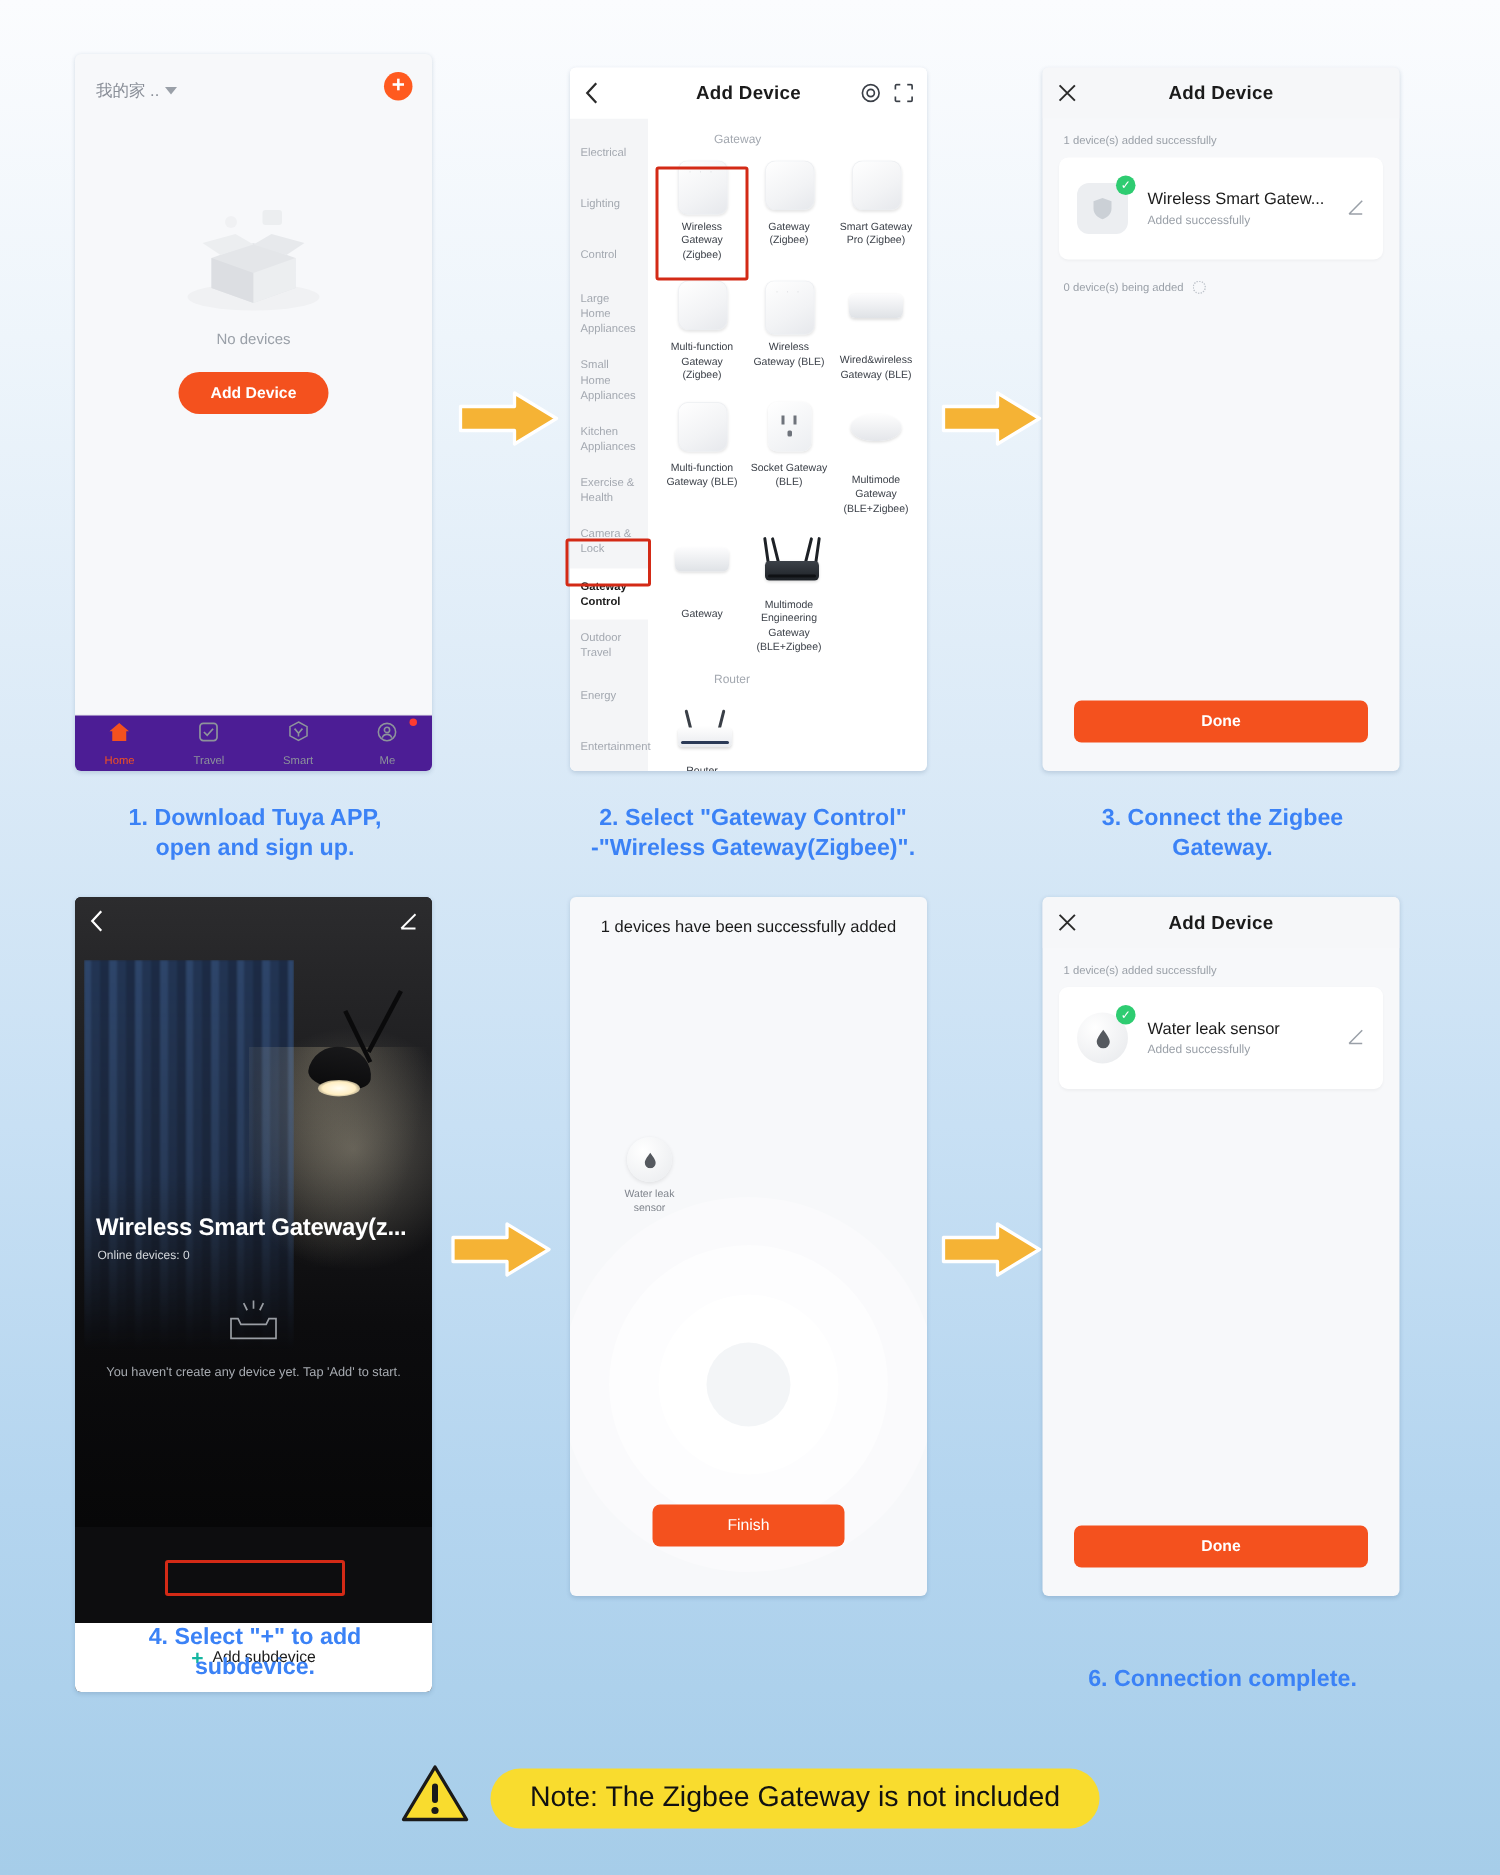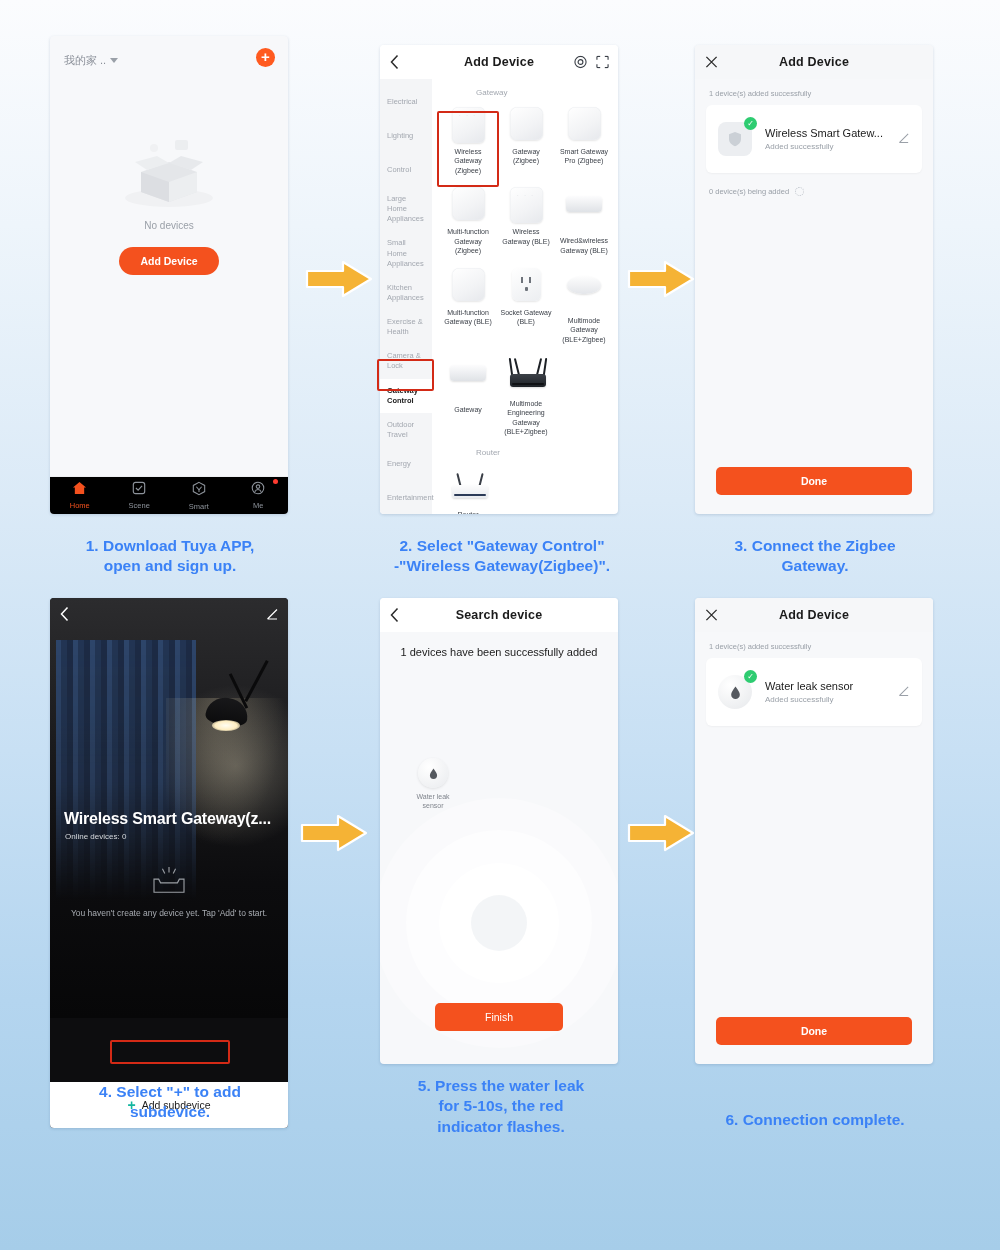--- a/index.html
+++ b/index.html
@@ -47,21 +47,21 @@
     position: absolute; right: 13px; top: 12px; width: 19px; height: 19px; border-radius: 50%;
     background: #ff5a1f; color: #fff; font-size: 15px; line-height: 18px; text-align: center; font-weight: bold;
   }
   .empty-wrap { text-align: center; margin-top: 52px; }
   .no-dev { font-size: 10px; color: #9aa0a8; margin-top: 6px; }
   .add-dev-btn {
     margin: 16px auto 0; width: 100px; height: 28px; border-radius: 14px; background: #f4511e;
     color: #fff; font-size: 10.5px; font-weight: bold; display: flex; align-items: center; justify-content: center;
   }
   .tabbar {
-    position: absolute; left: 0; right: 0; bottom: 0; height: 38px; background: #000000;
+    position: absolute; left: 0; right: 0; bottom: 0; height: 38px; background: #4c1d95;
     display: flex; align-items: center; border-top: 1px solid #eef0f2;
   }
   .tab { flex: 1; text-align: center; }
   .tab .tl { font-size: 7.5px; color: #8d939b; margin-top: 2px; display: block; }
   .tab.active .tl { color: #f4511e; }
   .badge { position: absolute; width: 5px; height: 5px; border-radius: 50%; background: #ff3b30; margin-left: 8px; margin-top: -2px; }
 
   
   .p2 { left: 380px; top: 45px; width: 238px; height: 469px; background: #fff; }
   .p2-body { display: flex; height: 435px; }
@@ -228,21 +228,21 @@
         <svg width="15" height="14" viewBox="0 0 16 15">
           <path d="M8 1 L15 7 L13 7 L13 14 L3 14 L3 7 L1 7 Z" fill="#f4511e"></path>
         </svg>
         <span class="tl">Home</span>
       </div>
       <div class="tab">
         <svg width="14" height="14" viewBox="0 0 16 16">
           <rect x="1.5" y="1.5" width="13" height="13" rx="2.5" fill="none" stroke="#8d939b" stroke-width="1.3"></rect>
           <path d="M4.5 8 L7 10.5 L11.5 5.5" fill="none" stroke="#8d939b" stroke-width="1.3"></path>
         </svg>
-        <span class="tl">Scene</span>
+        <span class="tl">Travel</span>
       </div>
       <div class="tab">
         <svg width="14" height="15" viewBox="0 0 16 16">
           <path d="M8 1 L14.5 4.5 L14.5 11.5 L8 15 L1.5 11.5 L1.5 4.5 Z" fill="none" stroke="#8d939b" stroke-width="1.2"></path>
           <path d="M5 6 L8 9.5 L11 6 M8 9.5 L8 12" fill="none" stroke="#8d939b" stroke-width="1.2"></path>
         </svg>
         <span class="tl">Smart</span>
       </div>
       <div class="tab">
         <svg width="14" height="14" viewBox="0 0 16 16">
@@ -465,28 +465,20 @@
     <div class="p4-foot">
       <div class="sub-btn">
         <span class="sub-plus">+</span>
         <span>Add subdevice</span>
       </div>
     </div>
   </div>
   <div class="sub-hl"></div>
 
   <div class="phone p5">
-    <div class="navbar">
-      <span class="nav-left">
-        <svg width="9" height="15" viewBox="0 0 9 15">
-            <path d="M7.5 1 L1.5 7.5 L7.5 14" fill="none" stroke="#2b2b2b" stroke-width="1.5"></path>
-          </svg>
-      </span>
-      <span class="nav-title">Search device</span>
-    </div>
     <div class="found-txt">1 devices have been successfully added</div>
     <div class="radar">
       <div class="ring r1"></div>
         <div class="ring r2"></div>
         <div class="ring r3"></div>
         <div class="ring r4"></div>
     </div>
     <div class="found-dev">
       <div class="fd-circle">
         <svg width="9" height="11" viewBox="0 0 10 12">
@@ -551,19 +543,26 @@
   </div>
 
   <div class="cap" style="left:40px; top:536px; width:260px;">1. Download Tuya APP,
 open and sign up.</div>
   <div class="cap" style="left:352px; top:536px; width:300px;">2. Select "Gateway Control"
 -"Wireless Gateway(Zigbee)".</div>
   <div class="cap" style="left:700px; top:536px; width:230px;">3. Connect the Zigbee
 Gateway.</div>
   <div class="cap" style="left:40px; top:1082px; width:260px;">4. Select "+" to add
 subdevice.</div>
-  <div class="cap" style="left:372px; top:1076px; width:258px;">5. Press the water leak
-for 5-10s, the red
-indicator flashes.</div>
   <div class="cap" style="left:690px; top:1110px; width:250px;">6. Connection complete.</div>
 
+  <div class="note-wrap">
+    <span>
+      <svg width="46" height="42" viewBox="0 0 46 42">
+        <path d="M23 3 L44 38 H2 Z" fill="#f9dc2e" stroke="#1a1a1a" stroke-width="2.2" stroke-linejoin="round"></path>
+        <rect x="21" y="14" width="4" height="13" rx="2" fill="#1a1a1a"></rect>
+        <circle cx="23" cy="32" r="2.4" fill="#1a1a1a"></circle>
+      </svg>
+    </span>
+    <span class="note-pill">Note:  The Zigbee Gateway is not included</span>
+  </div>
 
 </div>
 
 </body></html>

